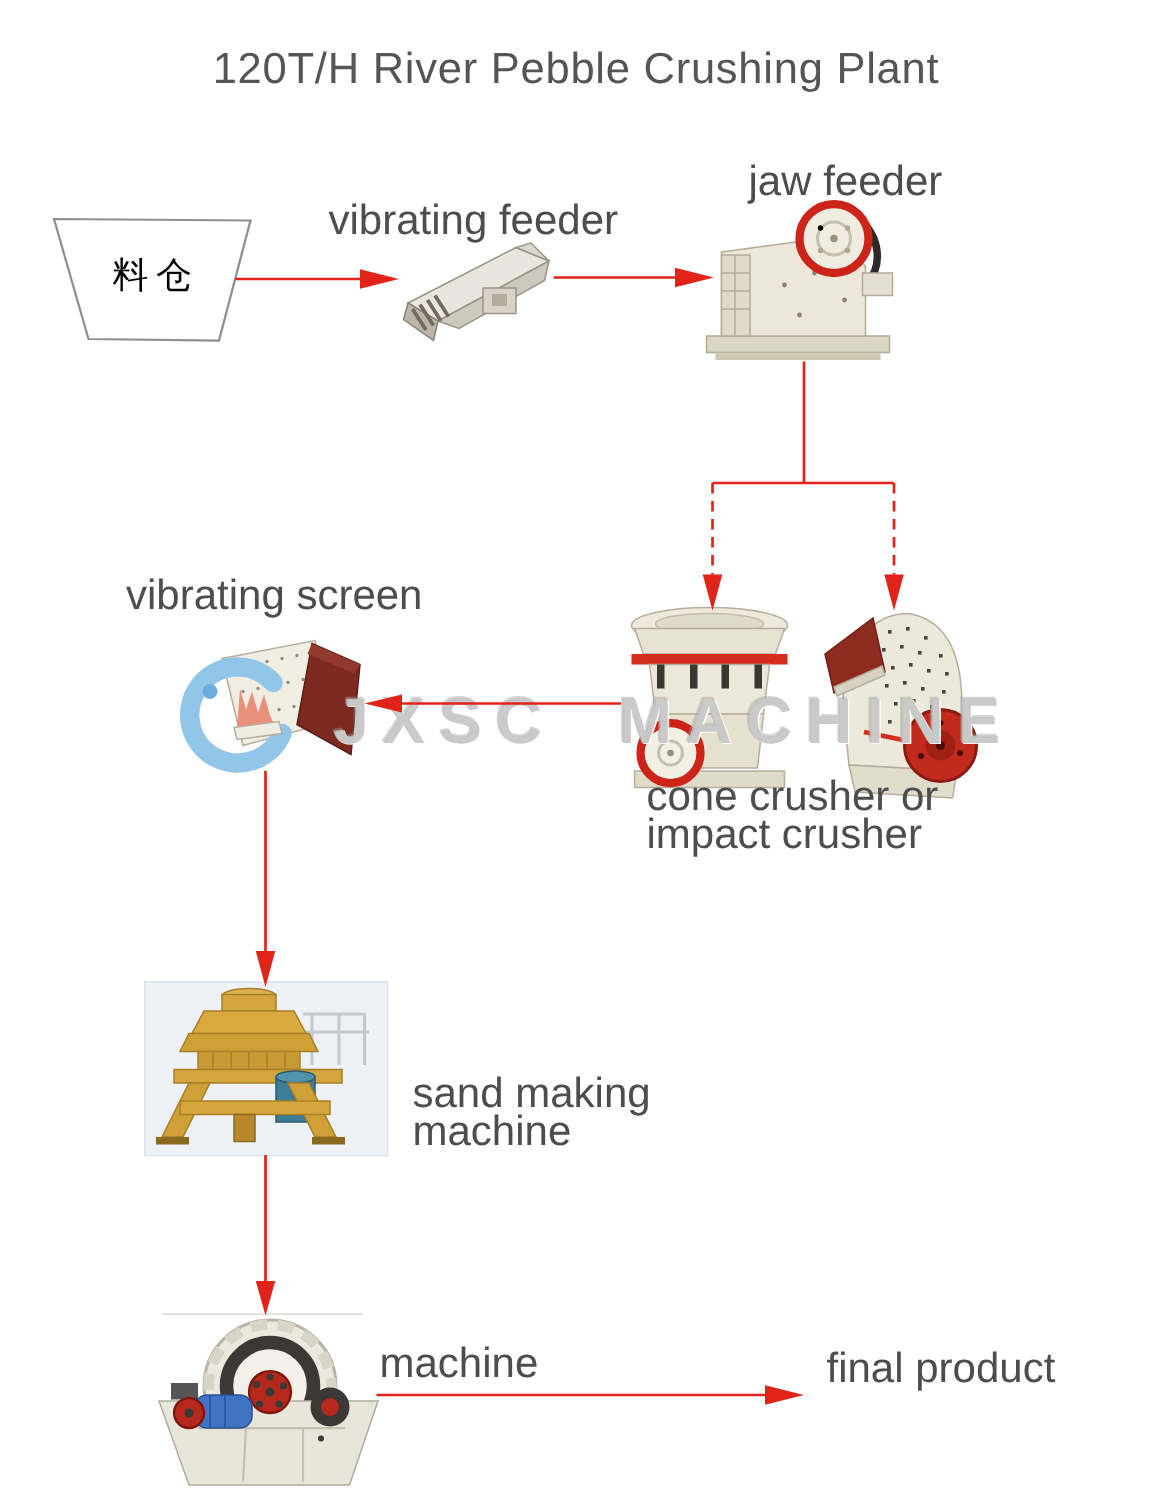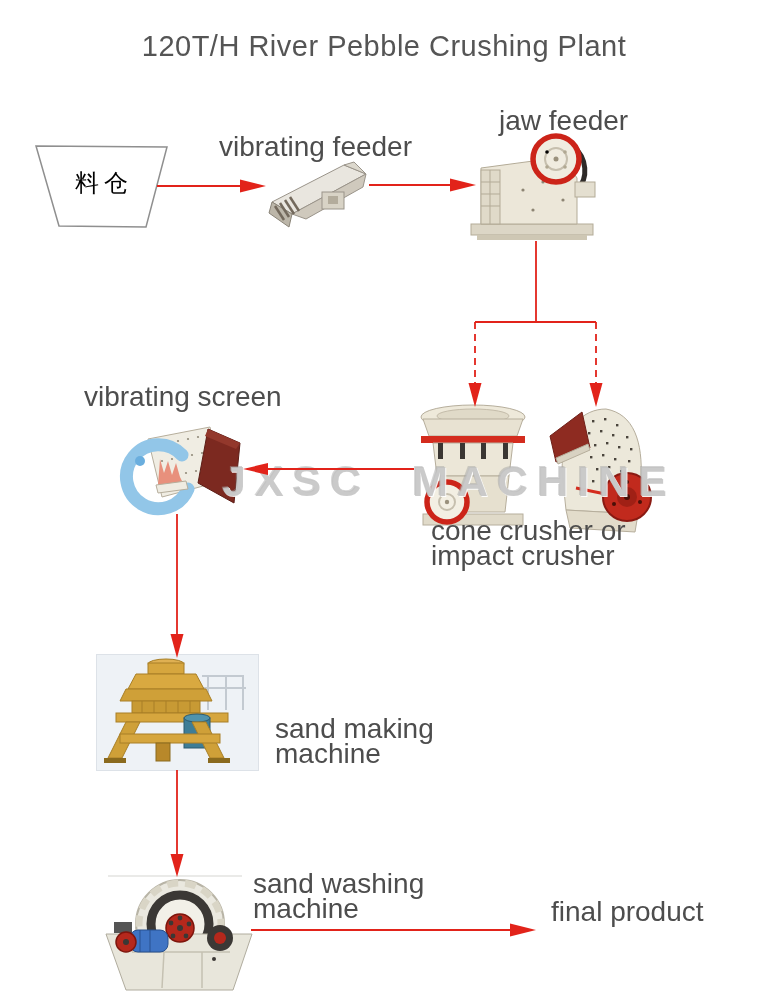--- a/index.html
+++ b/index.html
@@ -30,21 +30,21 @@
 
 <div class="canvas">
 
   <div class="title">120T/H River Pebble Crushing Plant</div>
 
   <div class="label" style="left:219px;top:122px;margin-top:12px;">vibrating feeder</div>
   <div class="label" style="left:499px;top:108px;">jaw feeder</div>
   <div class="label" style="left:84px;top:384px;">vibrating screen</div>
   <div class="label" style="left:431px;top:518px;"><span>cone crusher or</span><br><span>impact crusher</span></div>
   <div class="label" style="left:275px;top:696px;margin-top:20px;"><span>sand making</span><br><span>machine</span></div>
-  <div class="label" style="left:253px;top:871px;"><span>sand washing</span><br><span>machine</span></div>
+  <div class="label" style="left:253px;top:871px;"><br><span>machine</span></div>
   <div class="label" style="left:551px;top:899px;">final product</div>
 
   <div class="bin-text">料仓</div>
 
   <div class="watermark">JXSC  MACHINE</div>
 
   <svg class="machine" style="left:262px;top:152px;" width="112" height="78" viewBox="0 0 112 78">
     <polygon points="10,50 82,13 104,22 30,62" fill="#e9e6df" stroke="#9a948a" stroke-width="1"></polygon>
     <polygon points="30,62 104,22 101,35 44,67" fill="#cfc9bd" stroke="#9a948a" stroke-width="1"></polygon>
     <polygon points="10,50 30,62 27,75 7,61" fill="#bcb6a9" stroke="#8a8478" stroke-width="1"></polygon>

